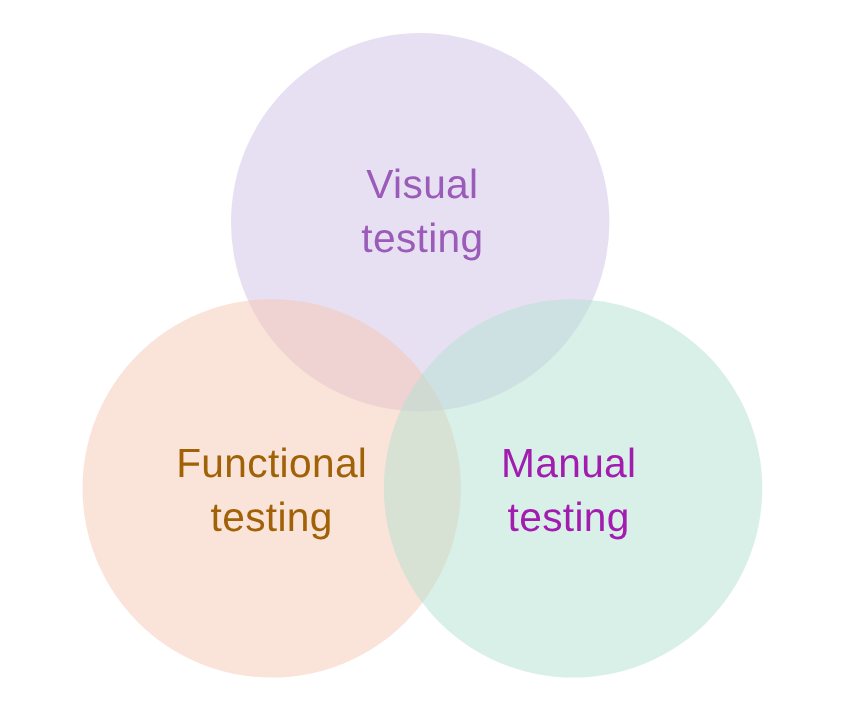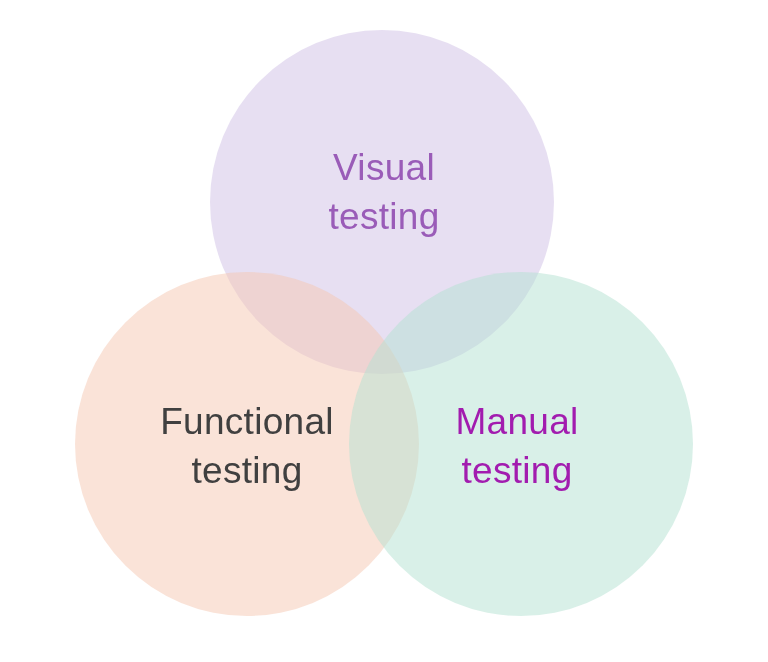--- a/index.html
+++ b/index.html
@@ -53,21 +53,21 @@
 
   <div class="circle c-functional" style="background: rgba(245, 199, 177, 0.5);"></div>
 
   <div class="circle c-manual" style="background: rgba(179, 225, 209, 0.5);"></div>
 
   <div class="set-label l-visual" style="color: rgb(154, 92, 184);">
     <span class="line">Visual</span>
     <span class="line">testing</span>
   </div>
 
-  <div class="set-label l-functional" style="color: #404040;">
+  <div class="set-label l-functional" style="color: #a16207;">
     <span class="line">Functional</span>
     <span class="line">testing</span>
   </div>
 
   <div class="set-label l-manual" style="color: #a21caf;">
     <span class="line">Manual</span>
     <span class="line">testing</span>
   </div>
 
 </div>

